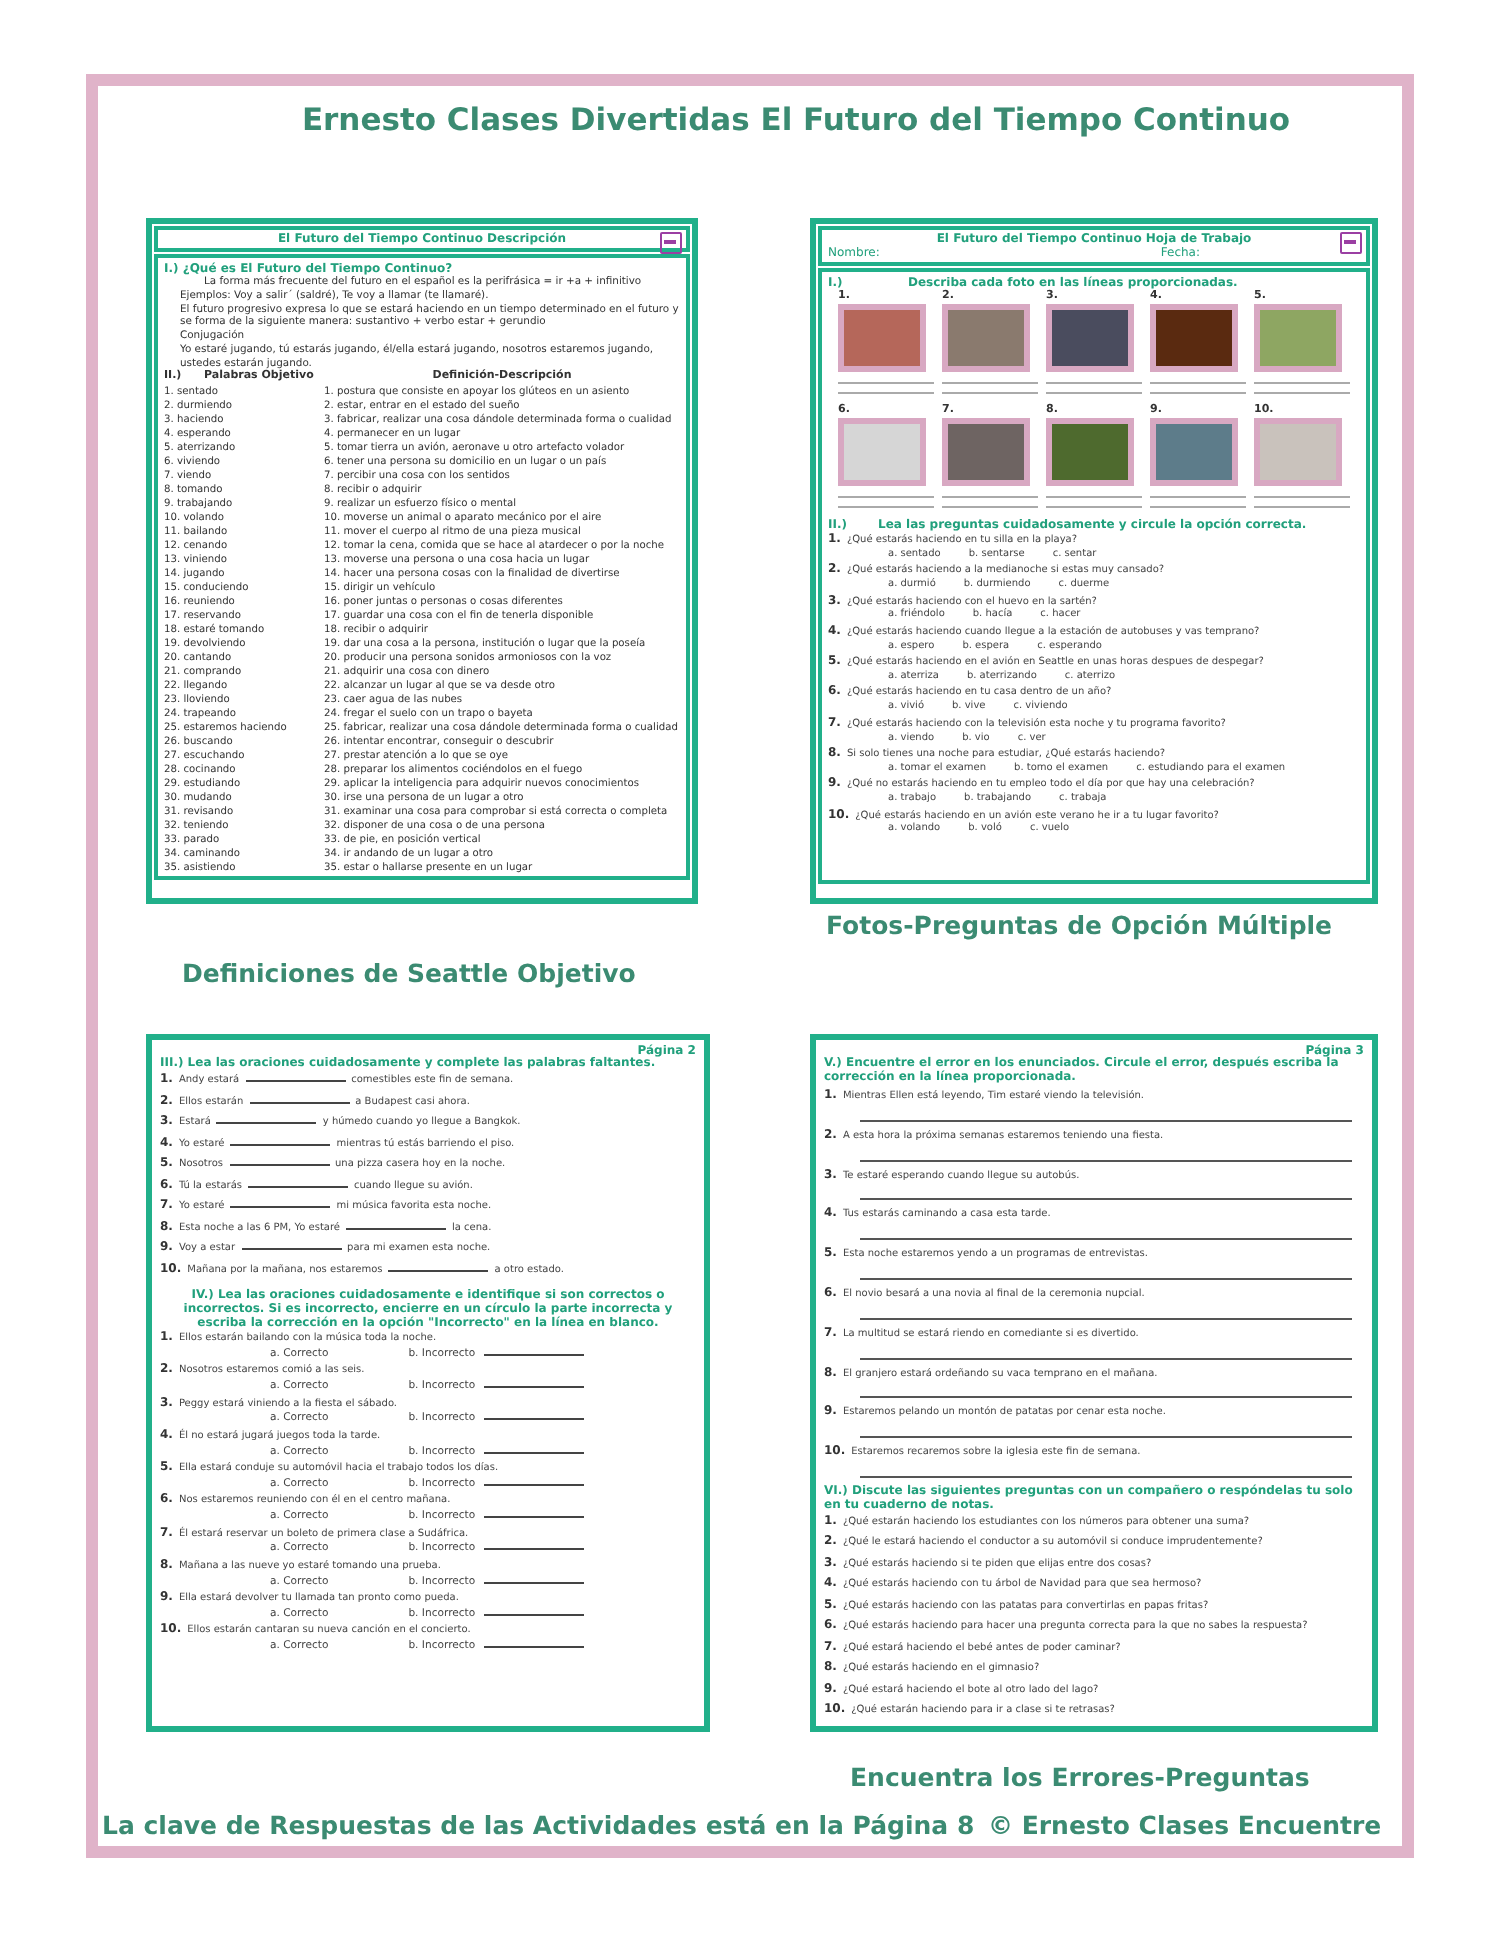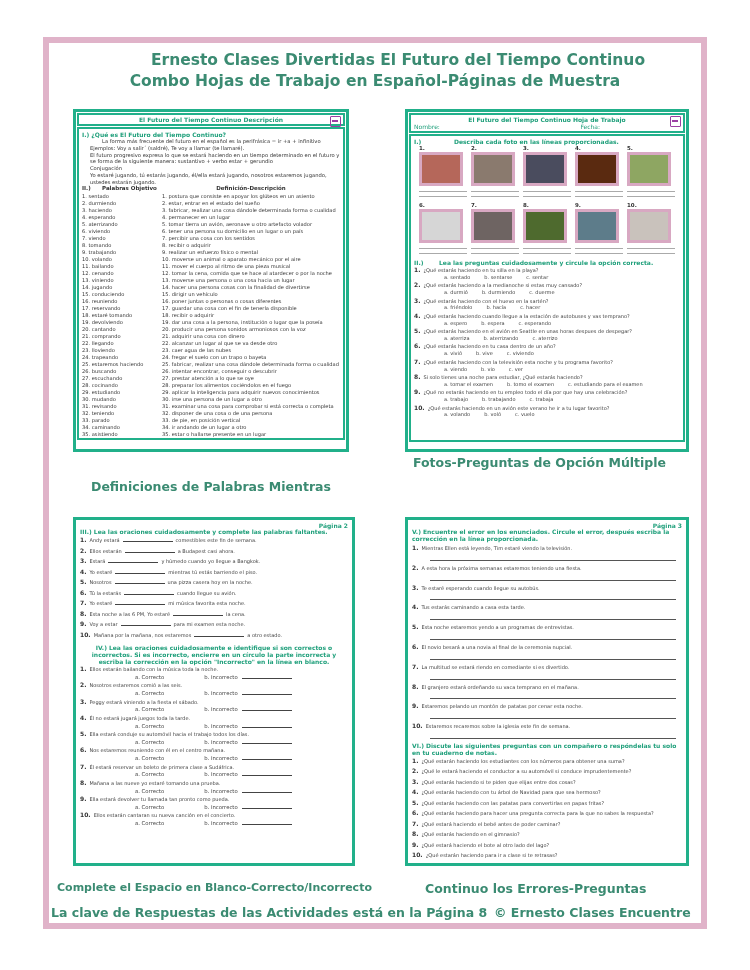--- a/index.html
+++ b/index.html
@@ -34,21 +34,20 @@
   .ci-opts { display: flex; gap: 40px; padding-left: 55px; font-size: 5.3px; color: #444; line-height: 1.6; }
   .wline { border-bottom: 0.8px solid #555; margin: 3px 6px 3px 18px; }
   .section-label { position: absolute; color: #3b8b72; font-weight: bold; font-size: 12.5px; font-family: "DejaVu Sans", sans-serif; }
   .pgnum { position: absolute; right: 4px; top: 2px; color: #21a07c; font-size: 6px; font-weight: bold; }
 </style>
 </head>
 <body>
 
 <div class="frame">
   <div class="title t1">Ernesto Clases Divertidas El Futuro del Tiempo Continuo</div>
-  <div class="title t2">Combo Hojas de Trabajo en Español-Páginas de Muestra</div>
 
   <div class="page p1">
     <div class="hdrbox">
       <span>El Futuro del Tiempo Continuo Descripción</span>
       <span class="logo"></span>
     </div>
     <div class="innerbox" style="height: 313px;">
       <div class="mini-head">I.) ¿Qué es El Futuro del Tiempo Continuo?</div>
       <div class="mini" style="padding-left:8px">
         <div style="padding-left:12px">La forma más frecuente del futuro en el español es la perifrásica = ir +a + infinitivo</div>
@@ -475,19 +474,18 @@
           <div class="q" style="line-height: 1.75;"><b class="n">5.</b><span>¿Qué estarás haciendo con las patatas para convertirlas en papas fritas?</span></div>
           <div class="q" style="line-height: 1.75;"><b class="n">6.</b><span>¿Qué estarás haciendo para hacer una pregunta correcta para la que no sabes la respuesta?</span></div>
           <div class="q" style="line-height: 1.75;"><b class="n">7.</b><span>¿Qué estará haciendo el bebé antes de poder caminar?</span></div>
           <div class="q" style="line-height: 1.75;"><b class="n">8.</b><span>¿Qué estarás haciendo en el gimnasio?</span></div>
           <div class="q" style="line-height: 1.75;"><b class="n">9.</b><span>¿Qué estará haciendo el bote al otro lado del lago?</span></div>
           <div class="q" style="line-height: 1.75;"><b class="n">10.</b><span>¿Qué estarán haciendo para ir a clase si te retrasas?</span></div>
         </div>
     </div>
   </div>
 
-  <div class="section-label" style="left:42px;top:436px;">Definiciones de Palabras Mientras</div>
+  <div class="section-label" style="left:42px;top:436px;">Definiciones de Seattle Objetivo</div>
   <div class="section-label" style="left:364px;top:412px;">Fotos-Preguntas de Opción Múltiple</div>
-  <div class="section-label" style="left:8px;top:838px;font-size:11px">Complete el Espacio en Blanco-Correcto/Incorrecto</div>
-  <div class="section-label" style="left:376px;top:838px;">Continuo los Errores-Preguntas</div>
+  <div class="section-label" style="left:376px;top:838px;">Encuentra los Errores-Preguntas</div>
   <div class="section-label" style="left:2px;top:862px;font-size:12.5px">La clave de Respuestas de las Actividades está en la Página 8</div>
   <div class="section-label" style="left:445px;top:862px;font-size:12.5px">© Ernesto Clases Encuentre</div>
 </div>
 
 </body></html>

